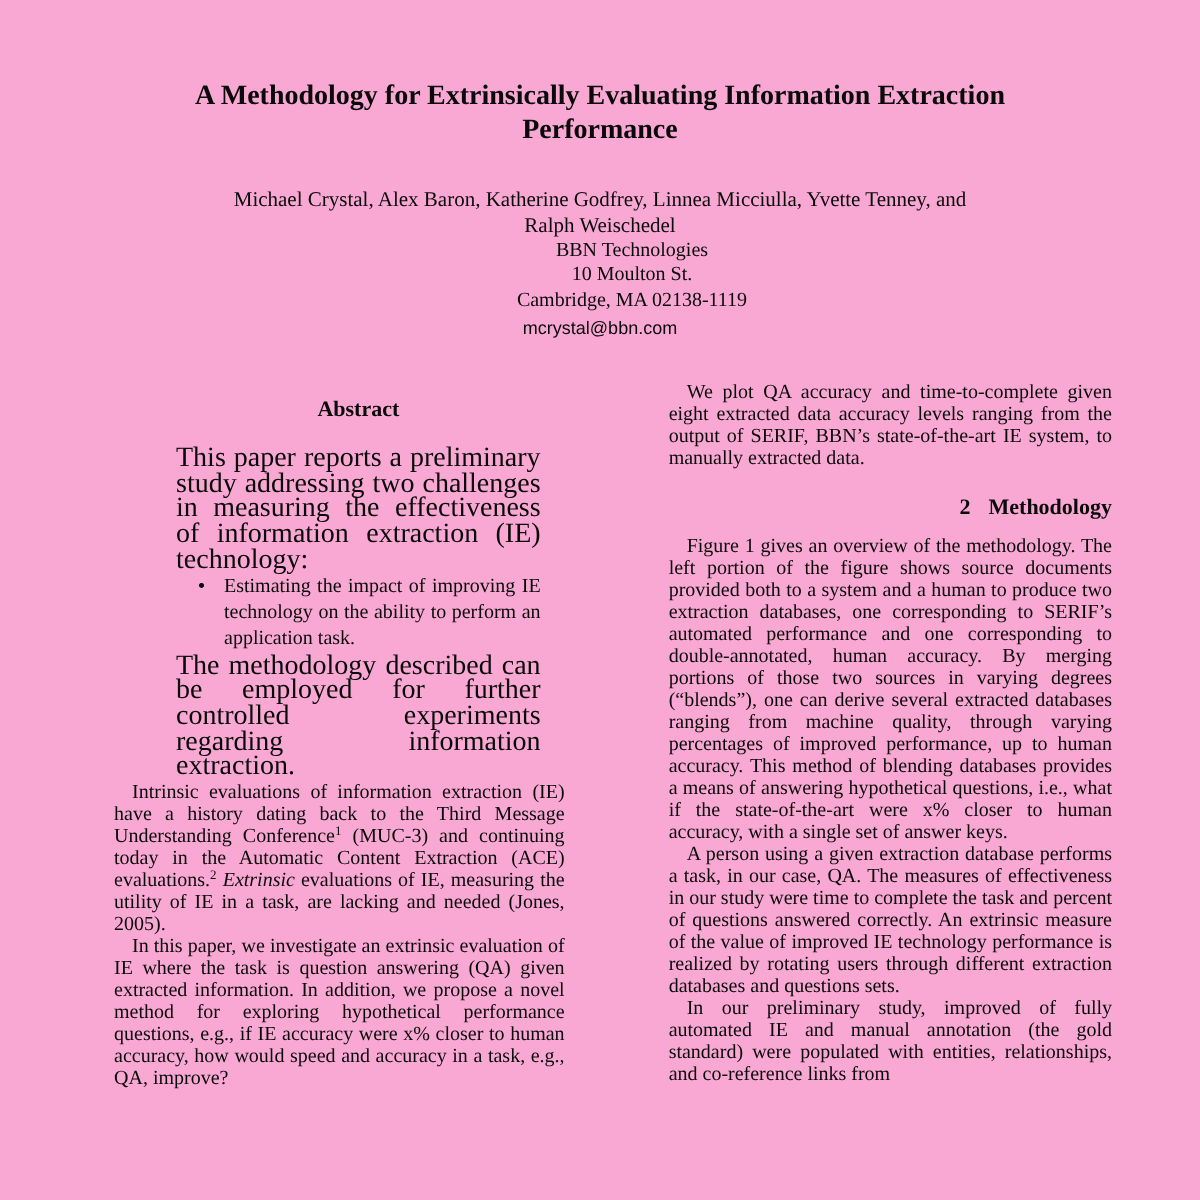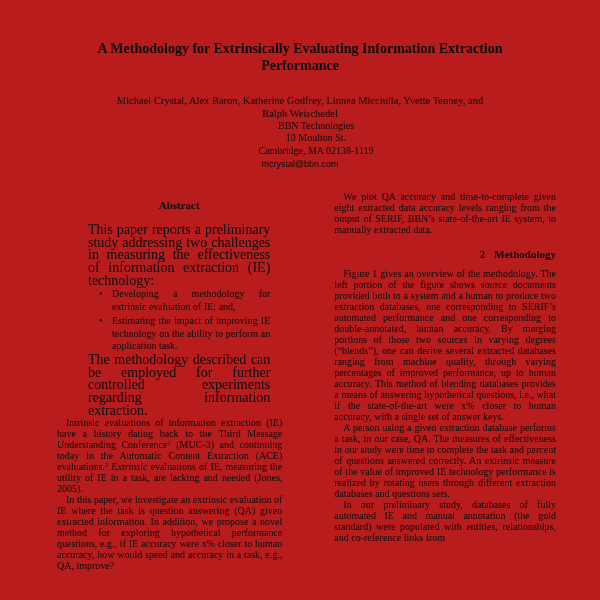--- a/index.html
+++ b/index.html
@@ -2,21 +2,21 @@
 <html><head>
 <meta charset="utf-8">
 <style>
   * { margin: 0; padding: 0; box-sizing: border-box; }
   html, body { background: #ffffff; }
   .page {
     position: relative;
     width: 600px;
     height: 600px;
     overflow: hidden;
-    background: #b91c1c;
+    background: #f9a8d4;
     color: #0a0a0a;
     font-family: "Liberation Serif", "DejaVu Serif", serif;
     -webkit-font-smoothing: antialiased;
   }
   .header { text-align: center; padding-top: 40px; }
   .title {
     font-size: 14px;
     font-weight: bold;
     line-height: 17px;
     margin: 0 60px;
@@ -94,21 +94,20 @@
 
   <div class="columns">
 
     <div class="col-left">
       <div class="abstract">
         <h2 class="abstract-heading">Abstract</h2>
         <p class="abs-p">This paper reports a preliminary study addressing two challenges in measuring the effectiveness of information extraction (IE) technology:</p>
         <ul class="abs-list">
           <li>
             <span class="bullet-dot">•</span>
-            <span>Developing a methodology for extrinsic evaluation of IE; and,</span>
           </li>
           <li>
             <span class="bullet-dot">•</span>
             <span>Estimating the impact of improving IE technology on the ability to perform an application task.</span>
           </li>
         </ul>
         <p class="abs-p">The methodology described can be employed for further controlled experiments regarding information extraction.</p>
       </div>
 
 
@@ -120,17 +119,17 @@
 
     <div class="col-right">
       <p class="body-p">We plot QA accuracy and time-to-complete given eight extracted data accuracy levels ranging from the output of SERIF, BBN’s state-of-the-art IE system, to manually extracted data.</p>
 
       <h3 class="sec-heading">
         <span class="sec-num">2</span><span>Methodology</span>
       </h3>
 
       <p class="body-p">Figure 1 gives an overview of the methodology. The left portion of the figure shows source documents provided both to a system and a human to produce two extraction databases, one corresponding to SERIF’s automated performance and one corresponding to double-annotated, human accuracy.  By merging portions of those two sources in varying degrees (“blends”), one can derive several extracted databases ranging from machine quality, through varying percentages of improved performance, up to human accuracy. This method of blending databases provides a means of answering hypothetical questions, i.e., what if the state-of-the-art were x% closer to human accuracy, with a single set of answer keys.</p>
       <p class="body-p">A person using a given extraction database performs a task, in our case, QA.  The measures of effectiveness in our study were time to complete the task and percent of questions answered correctly.  An extrinsic measure of the value of improved IE technology performance is realized by rotating users through different extraction databases and questions sets.</p>
-      <p class="body-p">In our preliminary study, databases of fully automated IE and manual annotation (the gold standard) were populated with entities, relationships, and co-reference links from</p>
+      <p class="body-p">In our preliminary study, improved of fully automated IE and manual annotation (the gold standard) were populated with entities, relationships, and co-reference links from</p>
     </div>
 
   </div>
 </div>
 
 </body></html>

